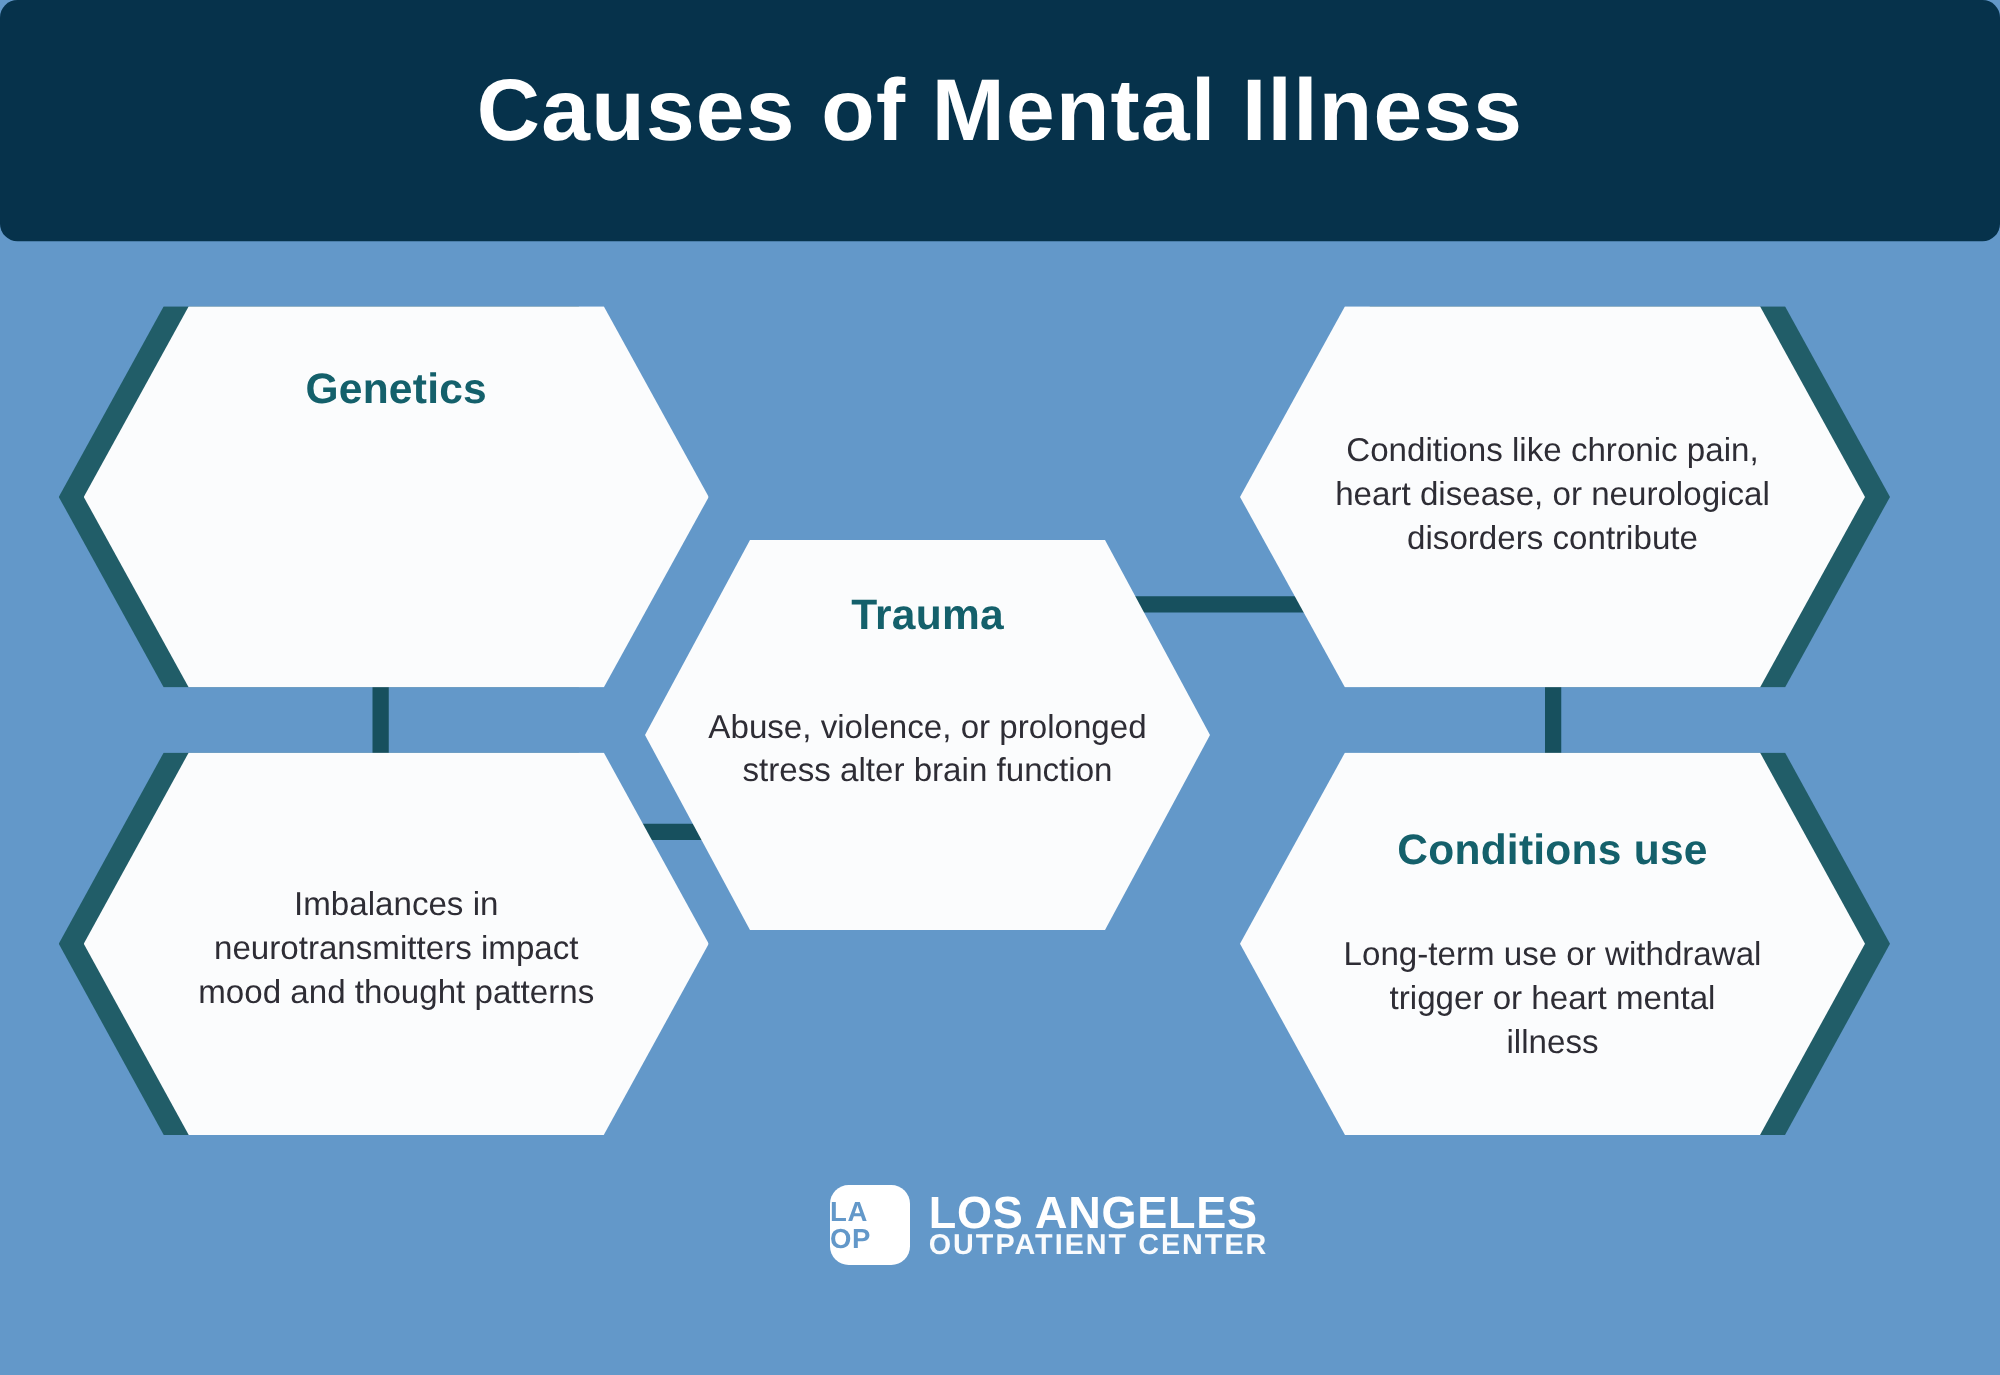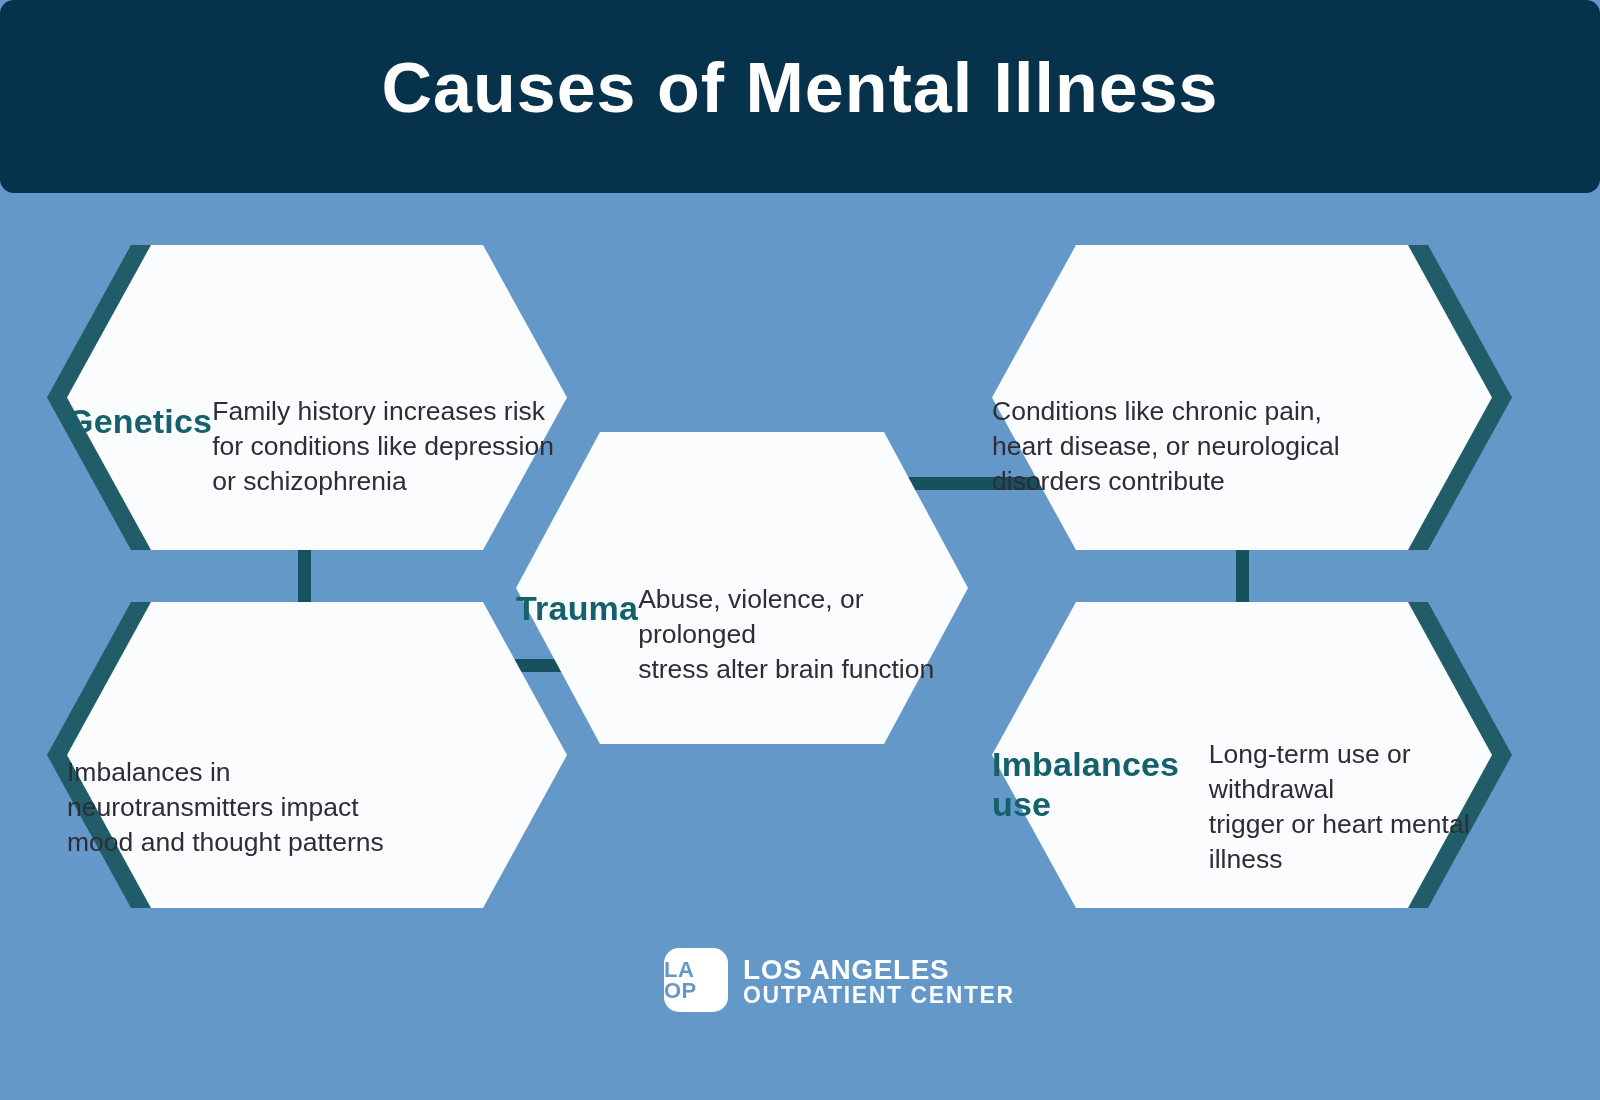--- a/index.html
+++ b/index.html
@@ -21,21 +21,21 @@
   .conn-h.right{left:880px;top:477px;width:200px;}
 
   
   .hex{position:absolute;z-index:2;--cx:84px;}
   .hex .shadow,.hex .face{position:absolute;inset:0;
      clip-path:polygon(0 50%, var(--cx) 0, calc(100% - var(--cx)) 0, 100% 50%, calc(100% - var(--cx)) 100%, var(--cx) 100%);}
   .hex .shadow{background:#215D68;}
   .hex.shadow-left .shadow{transform:translateX(-20px);}
   .hex.shadow-right .shadow{transform:translateX(20px);}
   .hex .face{background:#FBFCFD;}
-  .hex .content{position:absolute;inset:0;display:flex;flex-direction:row;align-items:center;text-align:left;}
+  .hex .content{position:absolute;inset:0;display:flex;flex-direction:column;align-items:center;text-align:center;}
   .hex h2{margin:0;font-size:34px;line-height:40px;font-weight:800;color:#14606B;letter-spacing:0.2px;}
   .hex .body{font-size:26.5px;line-height:35px;color:#2E2D35;white-space:pre-line;}
 
   .hex.genetics{left:67px;top:245px;width:500px;height:305px;}
   .hex.brain{left:67px;top:602px;width:500px;height:306px;}
   .hex.trauma{left:516px;top:432px;width:452px;height:312px;}
   .hex.medical{left:992px;top:245px;width:500px;height:305px;}
   .hex.substance{left:992px;top:602px;width:500px;height:306px;}
 
   .hex.pos-top .content{padding-top:46px;}
@@ -44,21 +44,21 @@
   .hex.pos-bottom .body{margin-top:46px;}
   .hex.pos-center .content{padding-top:40px;}
   .hex.pos-center .body{margin-top:52px;}
 
   
   .logo{position:absolute;left:664px;top:948px;display:flex;align-items:center;z-index:2;}
   .logo-mark{width:64px;height:64px;background:#FFFFFF;border-radius:15px;
              display:flex;flex-direction:column;justify-content:center;}
   .logo-mark span{display:block;color:#6398C9;font-weight:800;font-size:22px;line-height:21px;letter-spacing:0.5px;}
   .logo-text{margin-left:15px;color:#FFFFFF;}
-  .logo-text .brand{font-size:28px;font-weight:800;letter-spacing:0.6px;line-height:30px;}
+  .logo-text .brand{font-size:36px;font-weight:800;letter-spacing:0.6px;line-height:30px;}
   .logo-text .sub{font-size:23px;font-weight:600;letter-spacing:1.6px;line-height:21px;color:rgba(255,255,255,0.96);}
 </style>
 </head>
 <body>
 
 <div class="canvas">
 
   <div class="header">
     <h1>Causes of Mental Illness</h1>
   </div>
@@ -66,23 +66,20 @@
   <div class="connector conn-v left"></div>
   <div class="connector conn-v right"></div>
   <div class="connector conn-h left"></div>
   <div class="connector conn-h right"></div>
 
   <div class="hex genetics shadow-left pos-top">
     <div class="shadow"></div>
     <div class="face"></div>
     <div class="content">
       <h2>Genetics</h2>
-      <div class="body">Family history increases risk
-for conditions like depression
-or schizophrenia</div>
     </div>
   </div>
 
   <div class="hex brain shadow-left pos-bottom">
     <div class="shadow"></div>
     <div class="face"></div>
     <div class="content">
       <div class="body">Imbalances in
 neurotransmitters impact
 mood and thought patterns</div>
@@ -106,21 +103,21 @@
       <div class="body">Conditions like chronic pain,
 heart disease, or neurological
 disorders contribute</div>
     </div>
   </div>
 
   <div class="hex substance shadow-right pos-bottom">
     <div class="shadow"></div>
     <div class="face"></div>
     <div class="content">
-      <h2>Imbalances use</h2>
+      <h2>Conditions use</h2>
       <div class="body">Long-term use or withdrawal
 trigger or heart mental
 illness</div>
     </div>
   </div>
 
   <div class="logo">
     <div class="logo-mark">
       <span>LA</span>
       <span>OP</span>

